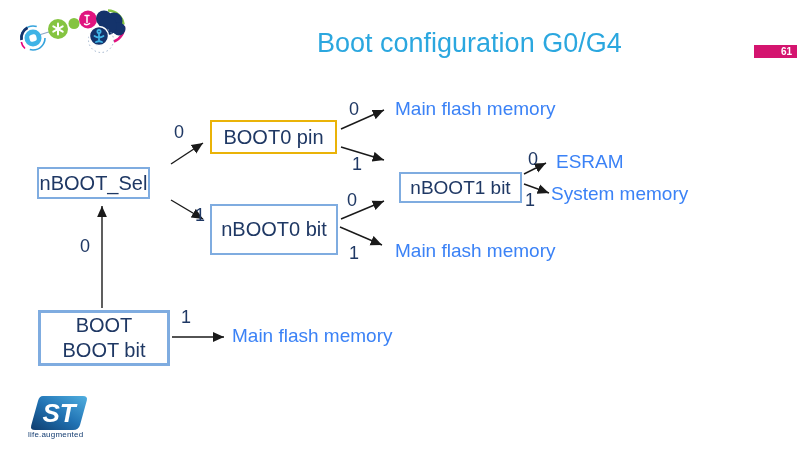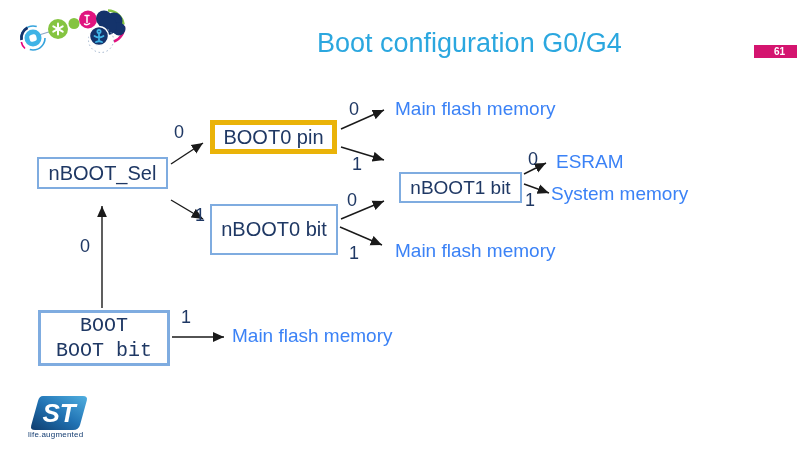--- a/index.html
+++ b/index.html
@@ -7,33 +7,33 @@
     position:relative;width:800px;height:449px;background:#ffffff;
     font-family:"Liberation Sans",sans-serif;overflow:hidden;
   }
   .title{
     position:absolute;left:317px;top:23px;font-size:27px;line-height:40px;
     color:#2BA7DF;white-space:nowrap;
   }
   .page-badge{
     position:absolute;left:754px;top:45px;width:43px;height:13px;
     background:#D4146F;color:#ffffff;font-size:10px;line-height:13px;
-    font-weight:bold;text-align:right;box-sizing:border-box;padding-right:12px;
+    font-weight:bold;text-align:right;box-sizing:border-box;padding-right:5px;
   }
   .header-logo{position:absolute;left:8px;top:2px;}
   .arrows{position:absolute;left:0;top:0;pointer-events:none;}
   .box{
     position:absolute;box-sizing:border-box;background:#ffffff;
     display:flex;align-items:center;justify-content:center;
     color:#1F3864;font-size:20px;white-space:nowrap;
   }
   .box.blue{border:2px solid #7FACE0;}
   .box.blue-thick{border:3px solid #7FACE0;}
-  .box.black{border:5px solid #eab308;}
-  .box .two-line{text-align:center;line-height:25px;font-family:Liberation Mono, monospace;}
+  .box.black{border:2px solid #eab308;}
+  .box .two-line{text-align:center;line-height:25px;}
   .bin{
     position:absolute;color:#1F3864;font-size:18px;line-height:21px;white-space:nowrap;
   }
   .outcome{
     position:absolute;color:#3b82f6;font-size:19px;line-height:22px;white-space:nowrap;
   }
   .footer-logo{position:absolute;left:26px;top:394px;}
   .tagline{
     position:absolute;left:28px;top:430px;font-size:8px;color:#123B70;
     letter-spacing:0.2px;white-space:nowrap;
@@ -92,21 +92,21 @@
       <line x1="341" y1="147" x2="384" y2="160" marker-end="url(#arr)"></line>
       <line x1="341" y1="219" x2="384" y2="201" marker-end="url(#arr)"></line>
       <line x1="340" y1="227" x2="382" y2="245" marker-end="url(#arr)"></line>
       <line x1="524" y1="174" x2="546" y2="163" marker-end="url(#arr)"></line>
       <line x1="524" y1="184" x2="549" y2="193" marker-end="url(#arr)"></line>
       <line x1="102" y1="308" x2="102" y2="206" marker-end="url(#arr)"></line>
       <line x1="172" y1="337" x2="224" y2="337" marker-end="url(#arr)"></line>
     </g>
   </svg>
 
-  <div class="box blue" style="left:37px;top:157px;width:131px;height:32px">
+  <div class="box blue" style="left:37px;top:167px;width:113px;height:32px">
     <span>nBOOT_Sel</span>
   </div>
 
   <div class="box black" style="left:210px;top:120px;width:127px;height:34px">
     <span>BOOT0 pin</span>
   </div>
 
   <div class="box blue" style="left:210px;top:204px;width:128px;height:51px">
     <span>nBOOT0 bit</span>
   </div>

